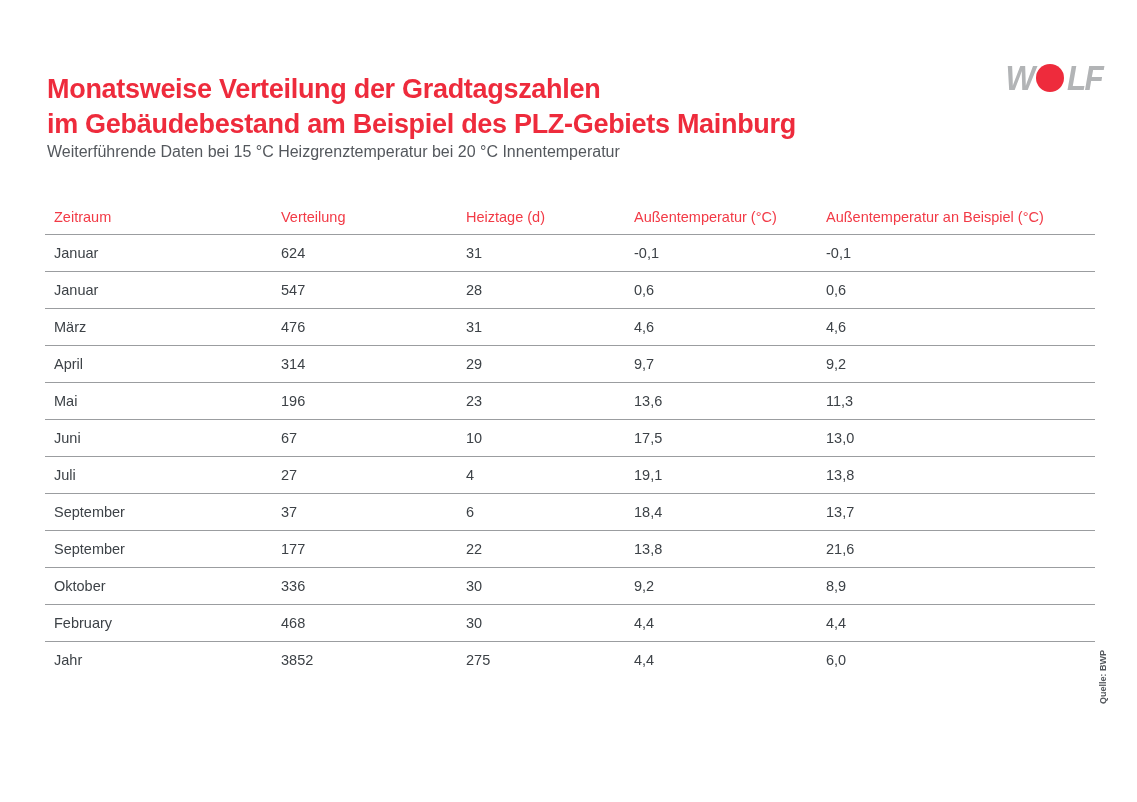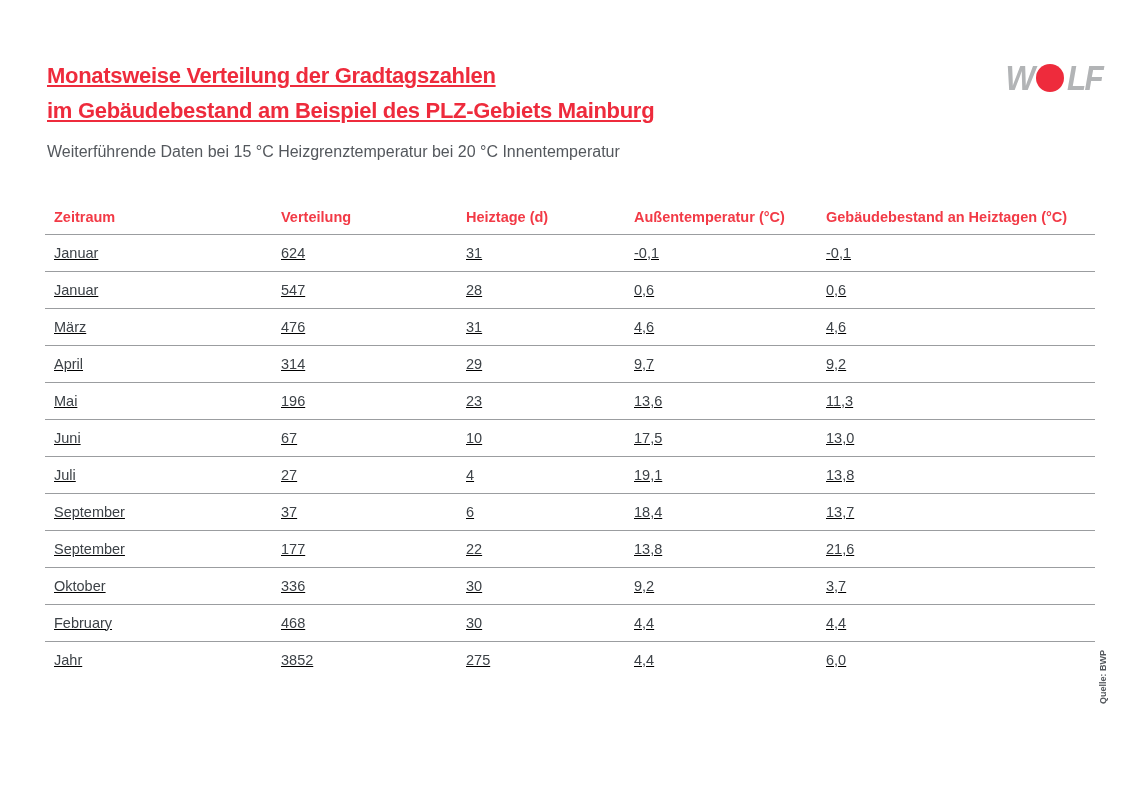--- a/index.html
+++ b/index.html
@@ -16,28 +16,27 @@
     width: 1137px; height: 802px;
     background: #ffffff;
     font-family: "Liberation Sans", sans-serif;
     position: relative;
     overflow: hidden;
   }
   .slide { position: absolute; inset: 0; }
 
   .title {
     position: absolute;
-    left: 47px; top: 58px;
-    font-size: 22px;
+    left: 47px; top: 72px;
+    font-size: 27px;
     line-height: 35px;
     font-weight: 700;
     color: var(--brand_red);
     letter-spacing: -0.3px;
     white-space: nowrap;
-    text-decoration: underline;
   }
   .subtitle {
     position: absolute;
     left: 47px; top: 143px;
     font-size: 16px;
     color: var(--text_gray);
     white-space: nowrap;
   }
 
   .logo {
@@ -71,29 +70,29 @@
     border-collapse: collapse;
     table-layout: fixed;
   }
   .data-table col.c0 { width: 227px; }
   .data-table col.c1 { width: 185px; }
   .data-table col.c2 { width: 168px; }
   .data-table col.c3 { width: 192px; }
   .data-table col.c4 { width: auto; }
   .data-table thead th {
     color: var(--header_red);
-    font-weight: 700;
+    font-weight: 400;
     font-size: 14.5px;
     text-align: left;
     vertical-align: middle;
     height: 33px;
     padding: 0 0 0 9px;
     white-space: nowrap;
   }
-  .data-table tbody tr { border-top: 1px solid var(--line_gray); text-decoration: underline; }
+  .data-table tbody tr { border-top: 1px solid var(--line_gray); }
   .data-table tbody td {
     color: var(--text_dark);
     font-size: 14.5px;
     text-align: left;
     vertical-align: middle;
     height: 37px;
     padding: 0 0 0 9px;
     white-space: nowrap;
   }
 
@@ -134,21 +133,21 @@
         <col class="c2">
         <col class="c3">
         <col class="c4">
     </colgroup>
     <thead>
       <tr>
           <th>Zeitraum</th>
           <th>Verteilung</th>
           <th>Heiztage (d)</th>
           <th>Außentemperatur (°C)</th>
-          <th>Gebäudebestand an Heiztagen (°C)</th>
+          <th>Außentemperatur an Beispiel (°C)</th>
         </tr>
     </thead>
     <tbody>
         <tr>
           <td>Januar</td>
           <td>624</td>
           <td>31</td>
           <td>-0,1</td>
           <td>-0,1</td>
         </tr>
@@ -206,21 +205,21 @@
           <td>177</td>
           <td>22</td>
           <td>13,8</td>
           <td>21,6</td>
         </tr>
         <tr>
           <td>Oktober</td>
           <td>336</td>
           <td>30</td>
           <td>9,2</td>
-          <td>3,7</td>
+          <td>8,9</td>
         </tr>
         <tr>
           <td>February</td>
           <td>468</td>
           <td>30</td>
           <td>4,4</td>
           <td>4,4</td>
         </tr>
         <tr>
           <td>Jahr</td>

